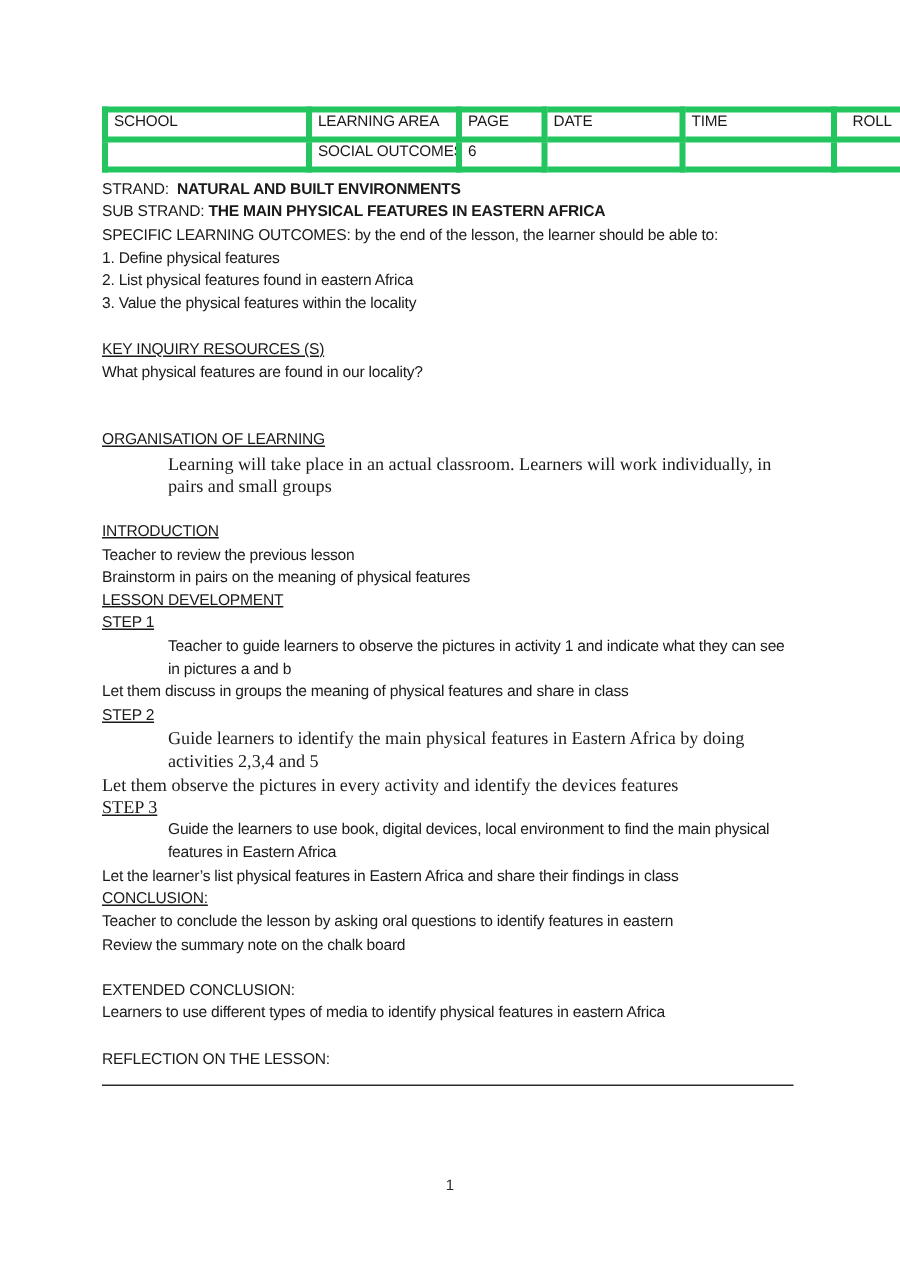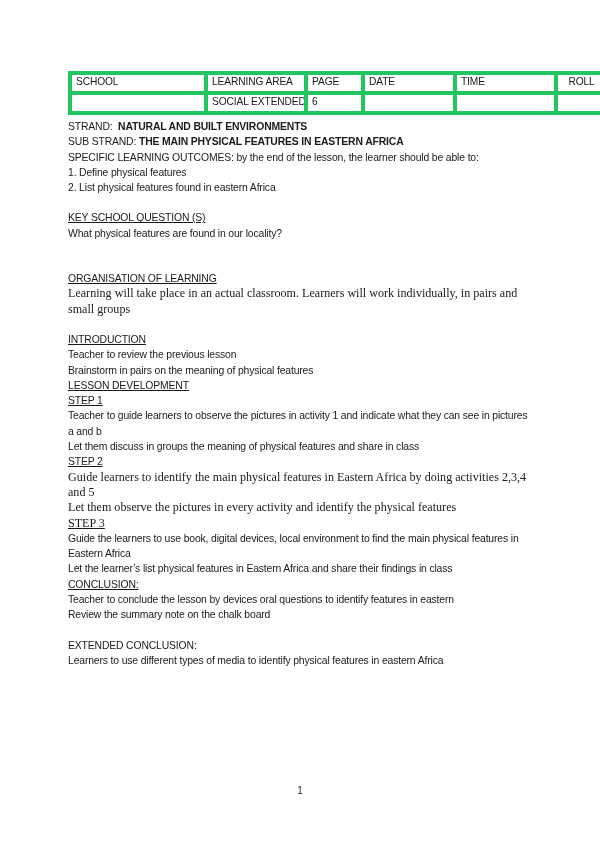--- a/index.html
+++ b/index.html
@@ -62,21 +62,21 @@
     color: #1a1a1a;
   }
   .serif {
     font-family: "Liberation Serif", serif;
     font-size: 12.1px;
     line-height: 15.3px;
     letter-spacing: 0px;
     color: #1a1a1a;
   }
   .line { display: block; white-space: nowrap; }
-  .line.wrap { white-space: normal; }
+  .line.wrap { white-space: normal; margin-left: 44px; }
   .u { text-decoration: underline; text-underline-offset: 1px; }
   .b { font-weight: bold; }
   .gap { display: block; height: 15px; }
 
   .block { display: block; }
 
   
   .sec { display: block; }
 
   .strand-wrap { margin-top: 4px; }
@@ -111,44 +111,45 @@
           <tr>
         <td class="col-school">SCHOOL</td>
         <td class="col-area">LEARNING AREA</td>
         <td class="col-grade">PAGE</td>
         <td class="col-date">DATE</td>
         <td class="col-time">TIME</td>
         <td class="col-roll">ROLL</td>
       </tr>
       <tr>
         <td class="col-school"></td>
-        <td class="col-area">SOCIAL EXTENDED</td>
+        <td class="col-area">SOCIAL OUTCOMES</td>
         <td class="col-grade">6</td>
         <td class="col-date"></td>
         <td class="col-time"></td>
         <td class="col-roll"></td>
       </tr>
     </tbody>
       </table>
 
     <div class="sans strand-wrap">
       <span class="line"><span>STRAND:</span>&nbsp; <span class="b">NATURAL AND BUILT ENVIRONMENTS</span></span>
       <span class="line"><span>SUB STRAND:</span> <span class="b">THE MAIN PHYSICAL FEATURES IN EASTERN AFRICA</span></span>
     </div>
 
     <div class="sans sec">
       <span class="line">SPECIFIC LEARNING OUTCOMES: by the end of the lesson, the learner should be able to:</span>
       <span class="line">1. Define physical features</span>
       <span class="line">2. List physical features found in eastern Africa</span>
-    </div>
-
-    <span class="gap"></span>
-
-    <div class="sans sec">
-      <span class="line u">KEY SCHOOL QUESTION (S)</span>
+      <span class="line">3. Value the physical features within the locality</span>
+    </div>
+
+    <span class="gap"></span>
+
+    <div class="sans sec">
+      <span class="line u">KEY INQUIRY RESOURCES (S)</span>
       <span class="line">What physical features are found in our locality?</span>
     </div>
 
     <span class="gap"></span>
 
 
     <span class="gap"></span>
 
     <div class="sec">
       <span class="line u sans">ORGANISATION OF LEARNING</span>
@@ -165,39 +166,43 @@
 
     <div class="sans sec">
       <span class="line u">LESSON DEVELOPMENT</span>
 
       <span class="line u">STEP 1</span>
       <span class="block line wrap">Teacher to guide learners to observe the pictures in activity 1 and indicate what they can see in pictures a and b</span>
       <span class="line">Let them discuss in groups the meaning of physical features and share in class</span>
 
       <span class="line u">STEP 2</span>
       <span class="block serif line wrap">Guide learners to identify the main physical features in Eastern Africa by doing activities 2,3,4 and 5</span>
-      <span class="block serif line">Let them observe the pictures in every activity and identify the physical features</span>
+      <span class="block serif line">Let them observe the pictures in every activity and identify the devices features</span>
 
       <span class="block serif line u">STEP 3</span>
       <span class="block line wrap">Guide the learners to use book, digital devices, local environment to find the main physical features in Eastern Africa</span>
       <span class="line">Let the learner’s list physical features in Eastern Africa and share their findings in class</span>
     </div>
 
     <div class="sans sec">
       <span class="line u">CONCLUSION:</span>
-      <span class="line">Teacher to conclude the lesson by devices oral questions to identify features in eastern</span>
+      <span class="line">Teacher to conclude the lesson by asking oral questions to identify features in eastern</span>
       <span class="line">Review the summary note on the chalk board</span>
     </div>
 
     <span class="gap"></span>
 
     <div class="sans sec">
       <span class="line">EXTENDED CONCLUSION:</span>
       <span class="line">Learners to use different types of media to identify physical features in eastern Africa</span>
     </div>
 
     <span class="gap"></span>
 
+    <div class="sans sec">
+      <span class="line">REFLECTION ON THE LESSON:</span>
+      <span class="reflect-rule"></span>
+    </div>
 
   </div>
 
   <div class="page-number">1</div>
 </div>
 
 </body></html>

